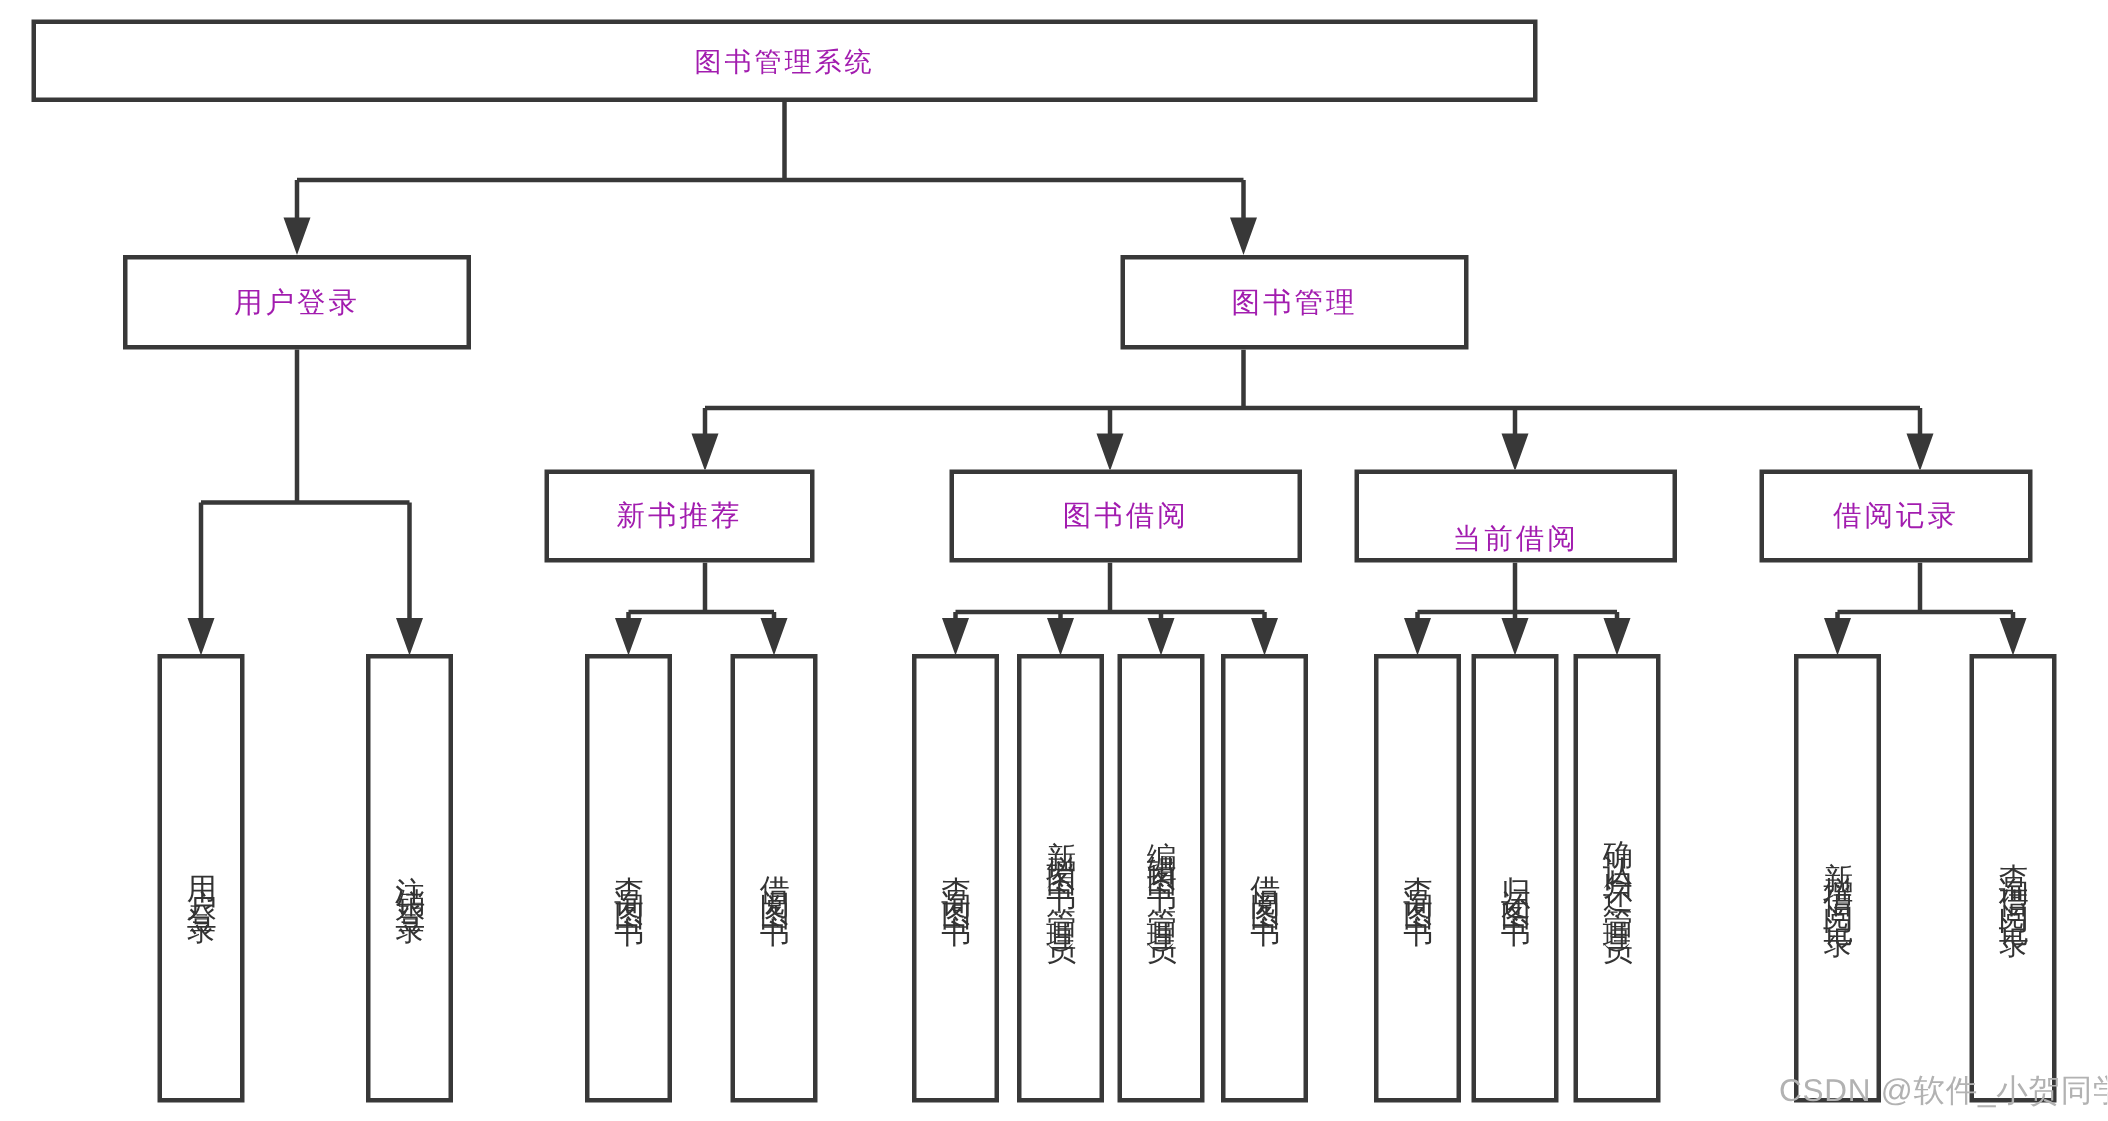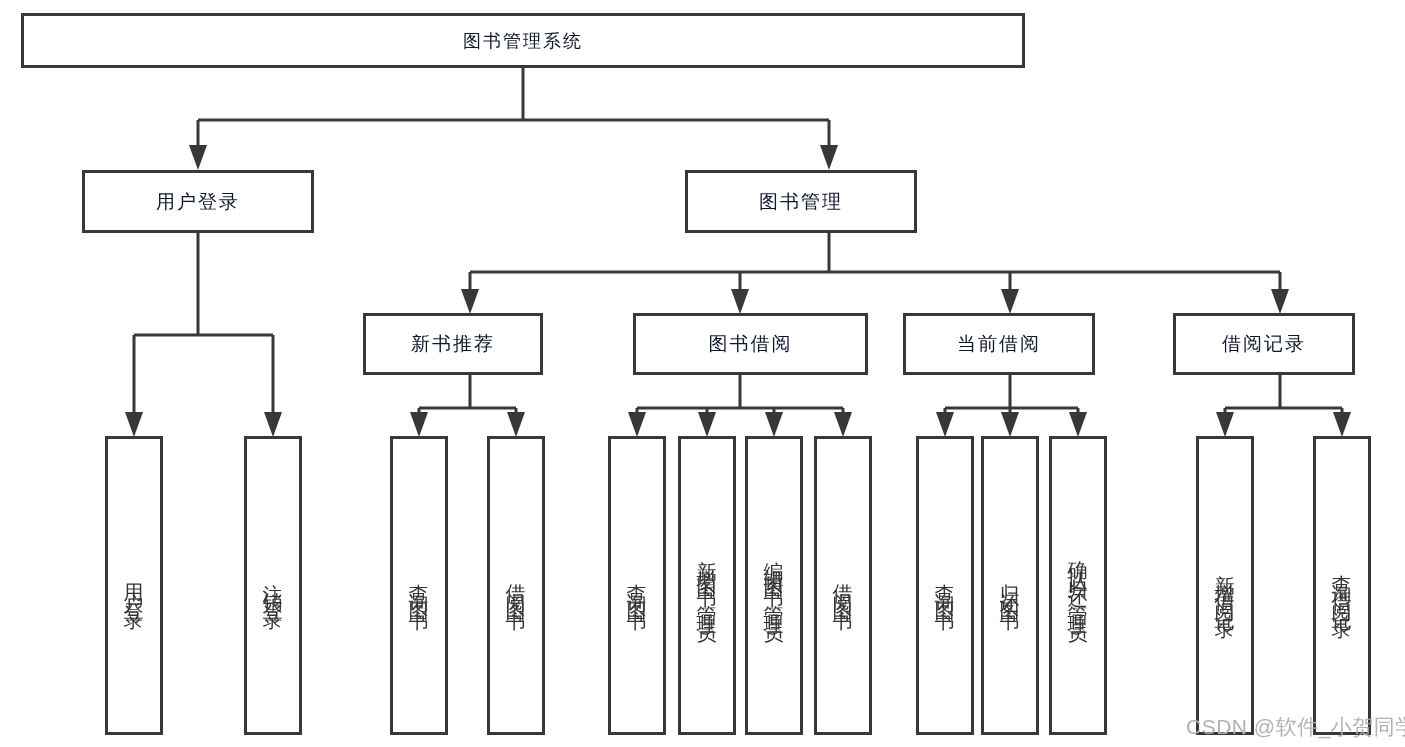--- a/index.html
+++ b/index.html
@@ -7,21 +7,21 @@
     position:relative; width:1405px; height:747px; background:#ffffff;
     overflow:hidden;
     font-family:"Liberation Sans","DejaVu Sans",sans-serif;
     color:#333333;
   }
   .wires { position:absolute; left:0; top:0; width:1405px; height:747px; }
   .hbox {
     position:absolute; box-sizing:border-box;
     background:#ffffff; border:3px solid #383838;
     display:flex; align-items:center; justify-content:center;
-    font-size:19px; letter-spacing:2px; color:#0f172a; white-space:nowrap;
+    font-size:19px; letter-spacing:2px; color:#a21caf; white-space:nowrap;
     z-index:2;
   }
   .root { font-size:18px; }
   .vbox {
     position:absolute; box-sizing:border-box; top:436px; width:58px; height:299px;
     background:#ffffff; border:3px solid #383838;
     display:flex; align-items:center; justify-content:center;
     z-index:2;
   }
   .vbox span {
@@ -56,31 +56,31 @@
              M1216,412 h18 l-9,25 z M1333,412 h18 l-9,25 z" fill="#383838" stroke="none"></path>
   </svg>
 
   <div class="hbox root" style="left:21px; top:13px; width:1004px; height:55px;">
     <span>图书管理系统</span>
   </div>
 
   <div class="hbox" style="left:82px; top:170px; width:232px; height:63px;">
     <span>用户登录</span>
   </div>
-  <div class="hbox" style="left:685px; top:170px; width:232px; height:63px;">
+  <div class="hbox" style="left:747px; top:170px; width:232px; height:63px;">
     <span>图书管理</span>
   </div>
 
   <div class="hbox" style="left:363px; top:313px; width:180px; height:62px;">
     <span>新书推荐</span>
   </div>
   <div class="hbox" style="left:633px; top:313px; width:235px; height:62px;">
     <span>图书借阅</span>
   </div>
-  <div class="hbox" style="left:903px; top:313px; width:192px; height:62px;">
+  <div class="hbox" style="left:903px; top:313px; width:215px; height:62px;align-items:flex-end;">
     <span>当前借阅</span>
   </div>
   <div class="hbox" style="left:1173px; top:313px; width:182px; height:62px;">
     <span>借阅记录</span>
   </div>
 
   <div class="vbox" style="left:105px;">
     <span>用户登录</span>
   </div>
   <div class="vbox" style="left:244px;">

